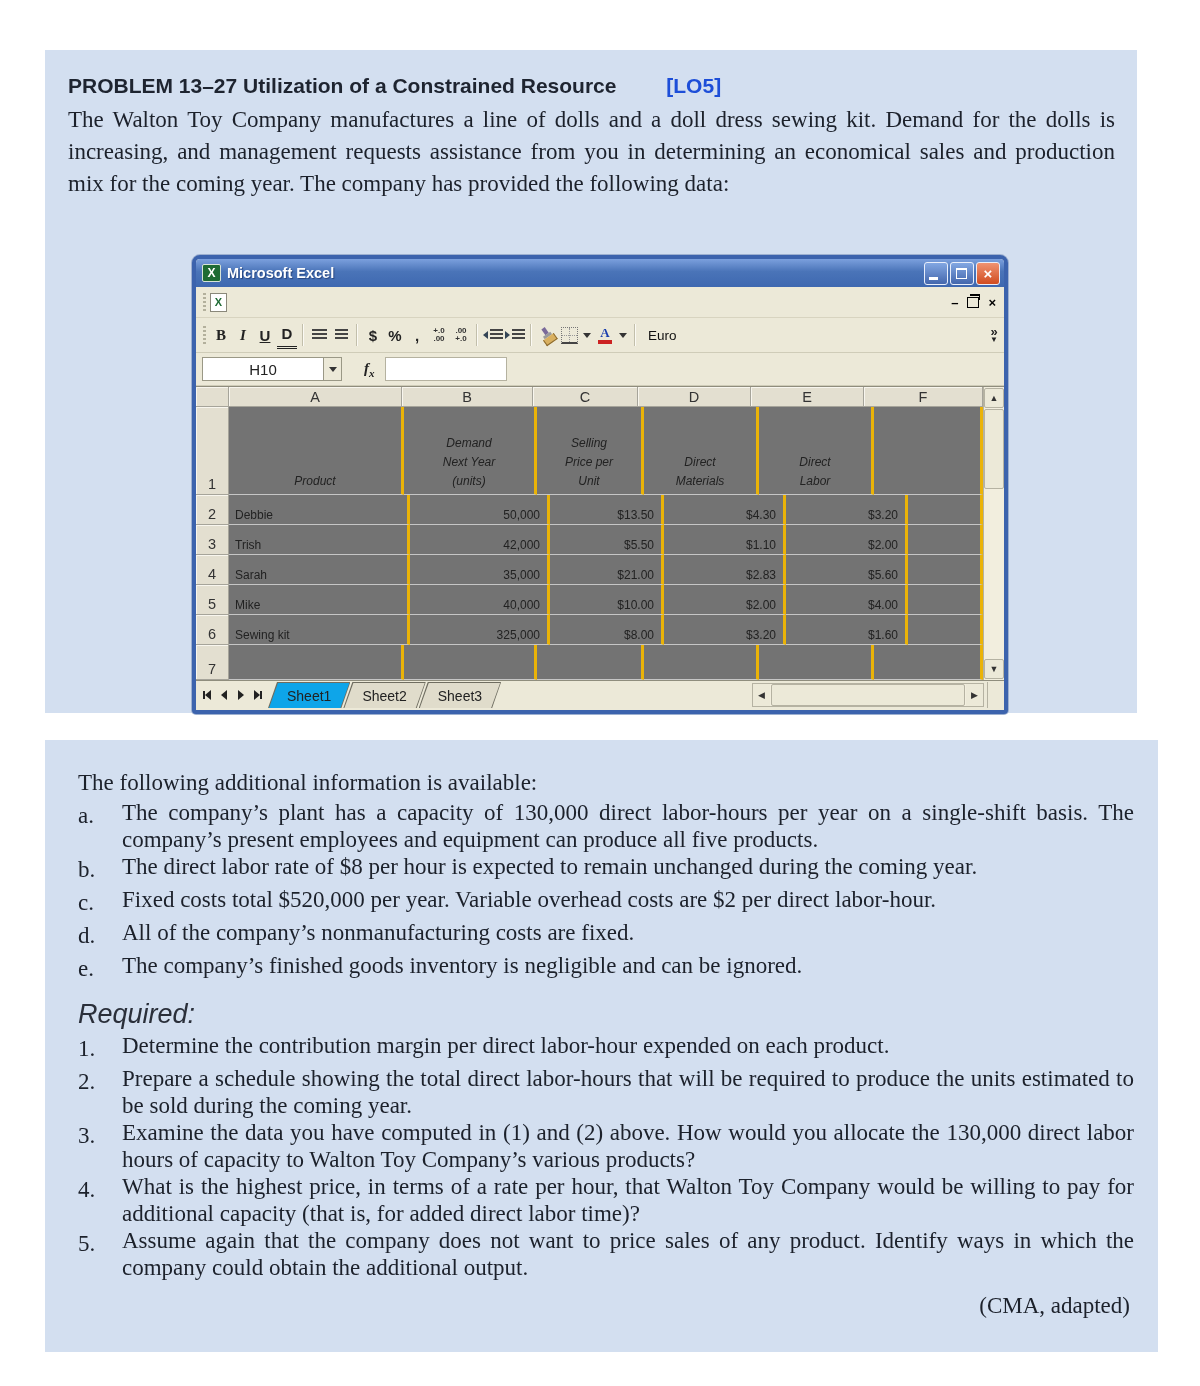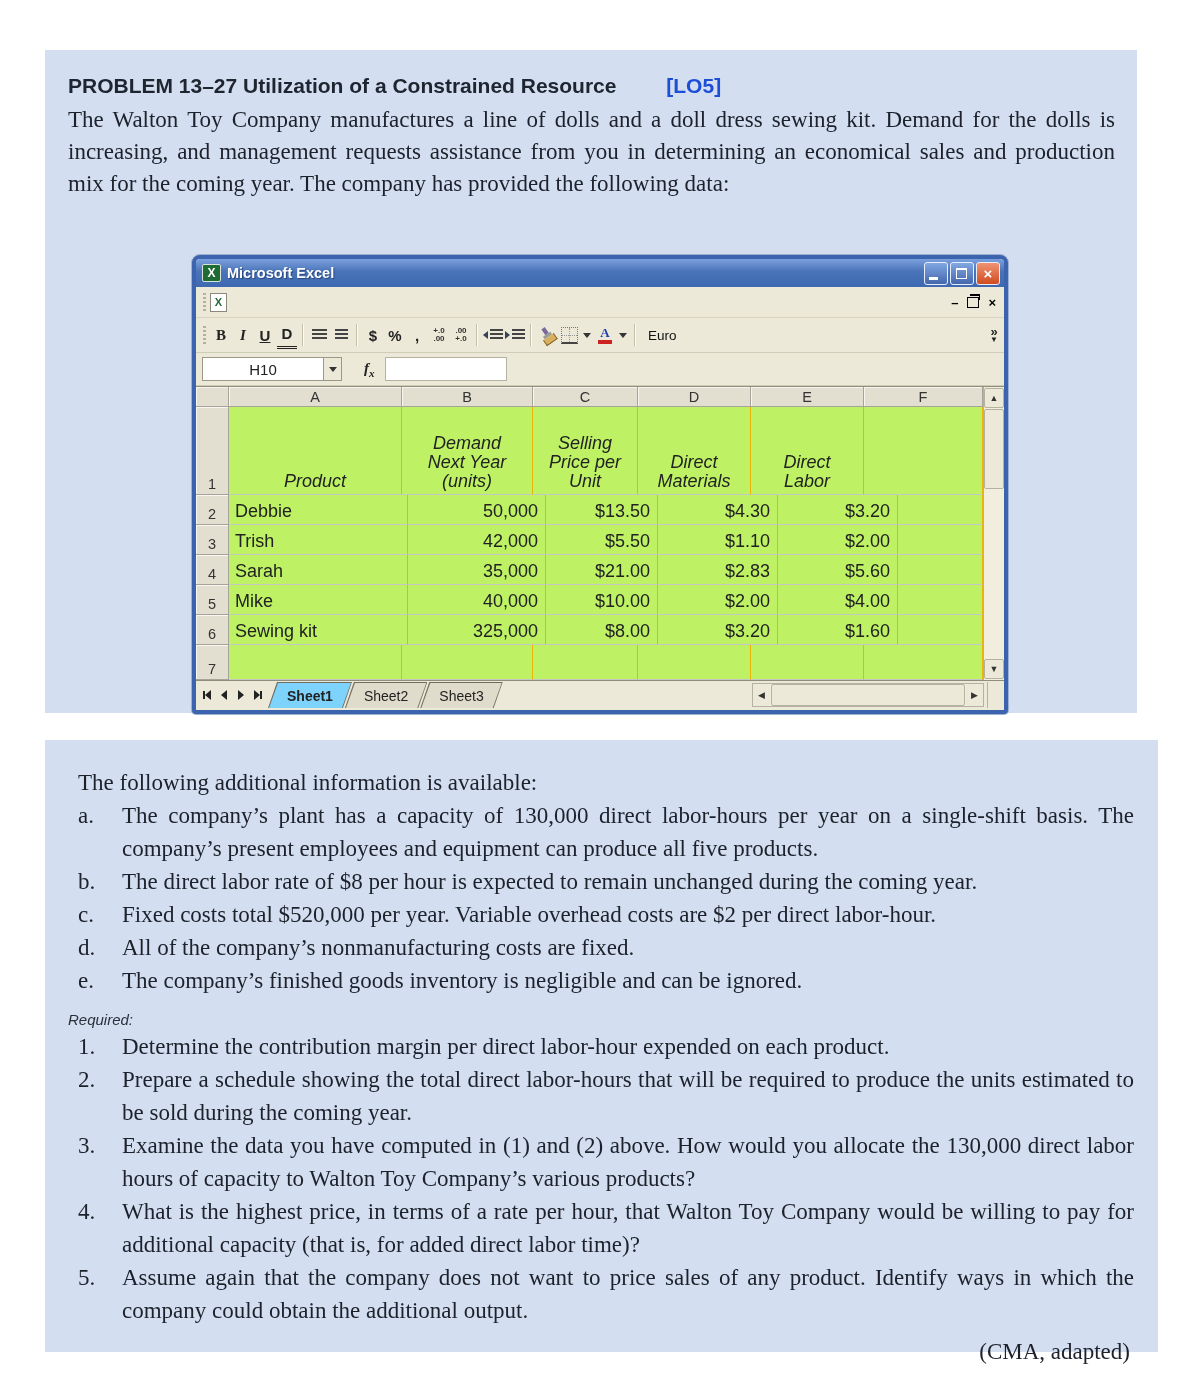--- a/index.html
+++ b/index.html
@@ -73,21 +73,21 @@
   .g-row{display:flex;flex:none;}
   .g-corner,.g-ch,.g-rh{background:#e3dfd0;border-right:1px solid #a6a49a;border-bottom:1px solid #a6a49a;box-shadow:inset 1px 1px 0 #f8f6ee;display:flex;align-items:center;justify-content:center;font-size:14.5px;color:#333;}
   .g-colhead{height:20px;}
   .col-rh{width:32px;flex:none;}
   .col-a{width:172px;flex:none;}
   .col-b{width:130px;flex:none;}
   .col-c{width:104px;flex:none;}
   .col-d{width:112px;flex:none;}
   .col-e{width:112px;flex:none;}
   .col-f{flex:1;min-width:0;}
-  .g-cell{background:#bef264;border-right:1px solid #eab308;border-bottom:1px solid #c6c6c6;font-size:18px;color:#222;display:flex;align-items:flex-end;overflow:hidden;}
+  .g-cell{background:#737373;border-right:3px solid #eab308;border-bottom:1px solid #c6c6c6;font-size:12px;color:#222;display:flex;align-items:flex-end;overflow:hidden;}
   .g-cell.num{justify-content:flex-end;padding:1px 7px 2px 0;}
   .g-cell.txt{justify-content:flex-start;padding:1px 0 2px 6px;}
   .g-cell.hdr{font-style:italic;justify-content:center;text-align:center;white-space:pre-line;line-height:19px;padding-bottom:3px;}
   .row-1{height:88px;}
   .row-data{height:30px;}
   .row-7{flex:1;min-height:20px;}
   .row-1 .g-rh,.row-data .g-rh,.row-7 .g-rh{align-items:flex-end;padding-bottom:2px;}
 
   .xl-vscroll{width:20px;flex:none;background:#f2eede;border-left:1px solid #b5b2a2;display:flex;flex-direction:column;align-items:center;}
   .sc-btn{width:18px;height:18px;background:#ece9d8;border:1px solid #b5b2a2;border-radius:2px;display:flex;align-items:center;justify-content:center;font-size:9px;color:#333;flex:none;margin:1px 0;}
@@ -95,34 +95,34 @@
   .v-space{flex:1;}
 
   .xl-tabstrip{height:26px;flex:none;display:flex;align-items:stretch;background:#ece9d8;padding:1px 2px 2px 2px;border-top:1px solid #8f8d7d;}
   .nav-btn{width:17px;display:flex;align-items:center;justify-content:center;flex:none;}
   .nav-glyph{display:flex;align-items:center;}
   .nav-bar{width:2px;height:8px;background:#222;}
   .nav-tri-l{width:0;height:0;border-top:5px solid transparent;border-bottom:5px solid transparent;border-right:6px solid #222;}
   .nav-tri-r{width:0;height:0;border-top:5px solid transparent;border-bottom:5px solid transparent;border-left:6px solid #222;}
   .tab-outline{clip-path:polygon(9px 0,100% 0,calc(100% - 9px) 100%,0 100%);background:#6f6d60;padding:1px 1px 0 1px;margin-left:-7px;flex:none;}
   .tab{clip-path:polygon(9px 0,100% 0,calc(100% - 9px) 100%,0 100%);height:100%;display:flex;align-items:center;padding:0 18px;font-size:14px;color:#222;background:#e0dccb;}
-  .tab.active{background:#7dd3fc;font-weight:bold;}
+  .tab.active{background:#0ea5e9;font-weight:normal;}
   .tab-space{flex:1;}
   .xl-hscroll{width:230px;flex:none;display:flex;align-items:stretch;background:#f2eede;border:1px solid #b5b2a2;margin:1px 0;}
   .h-thumb{flex:1;background:#ece9d8;border:1px solid #b5b2a2;border-radius:2px;margin:0 1px;}
   .hs-btn{width:17px;display:flex;align-items:center;justify-content:center;font-size:9px;color:#333;background:#ece9d8;flex:none;}
   .win-resize{width:14px;flex:none;background:#ece9d8;border-left:1px solid #b5b2a2;margin-left:3px;}
 
   
   .info-intro{margin:26px 24px 0 33px;font-size:23px;line-height:33px;}
   .hang-list{margin:0 24px 0 33px;}
   .hang{display:flex;}
   .hang-label{flex:none;width:44px;font-size:23px;line-height:33px;}
-  .hang-text{flex:1;font-size:23px;line-height:33px;text-align:justify;}
-  .required-heading{margin:14px 24px 2px 23px;font-family:"Liberation Sans",sans-serif;font-style:italic;font-size:15px;color:#2a2f3a;}
+  .hang-text{flex:1;font-size:23px;line-height:27px;text-align:justify;}
+  .required-heading{margin:14px 24px 2px 33px;font-family:"Liberation Sans",sans-serif;font-style:italic;font-size:27px;color:#2a2f3a;}
   .attribution{margin:12px 28px 0 0;text-align:right;font-size:23px;}
 </style>
 </head>
 <body>
 
 <div class="page">
 
   <section class="panel top-panel">
     <h1 class="prob-title"><span>PROBLEM 13–27 Utilization of a Constrained Resource</span> <span class="lo-tag">[LO5]</span></h1>
     <p class="prob-intro">The Walton Toy Company manufactures a line of dolls and a doll dress sewing kit. Demand for the dolls is increasing, and management requests assistance from you in determining an economical sales and production mix for the coming year. The company has provided the following data:</p>

